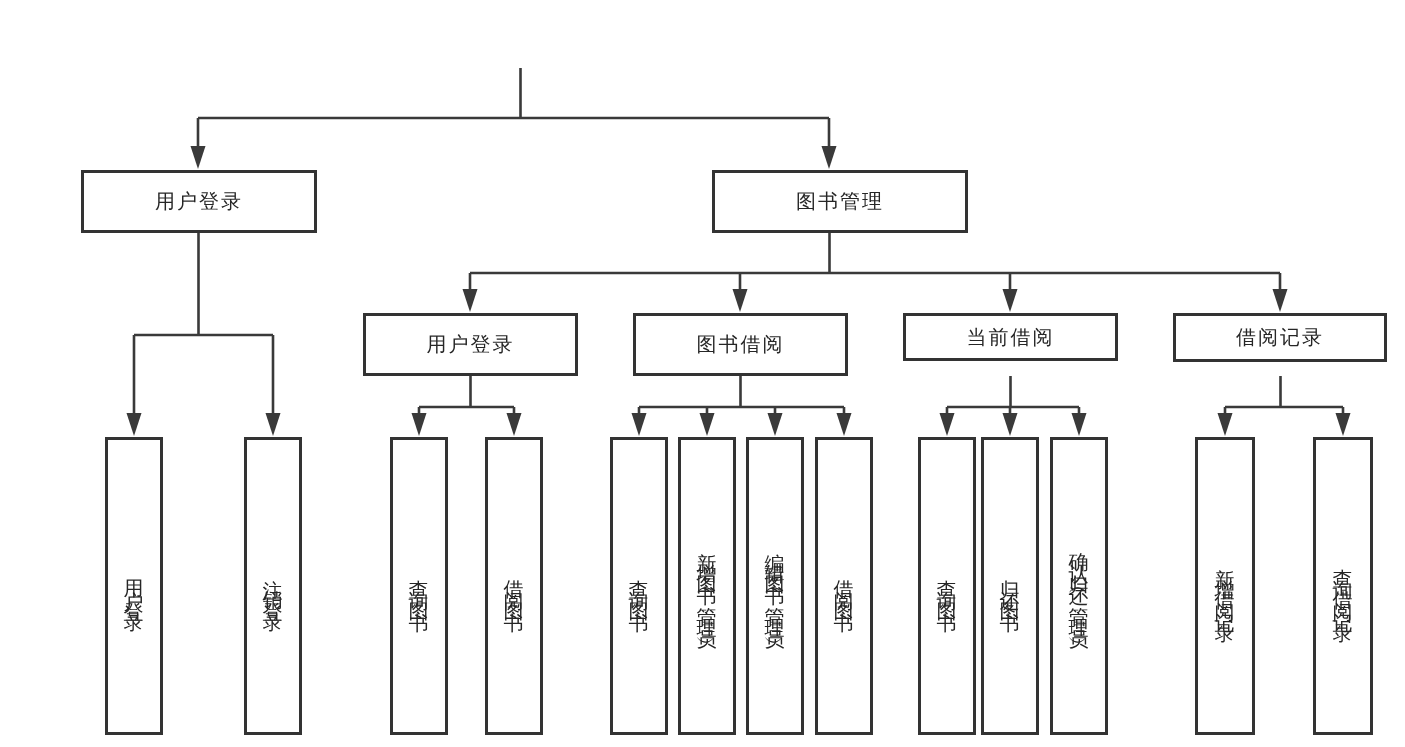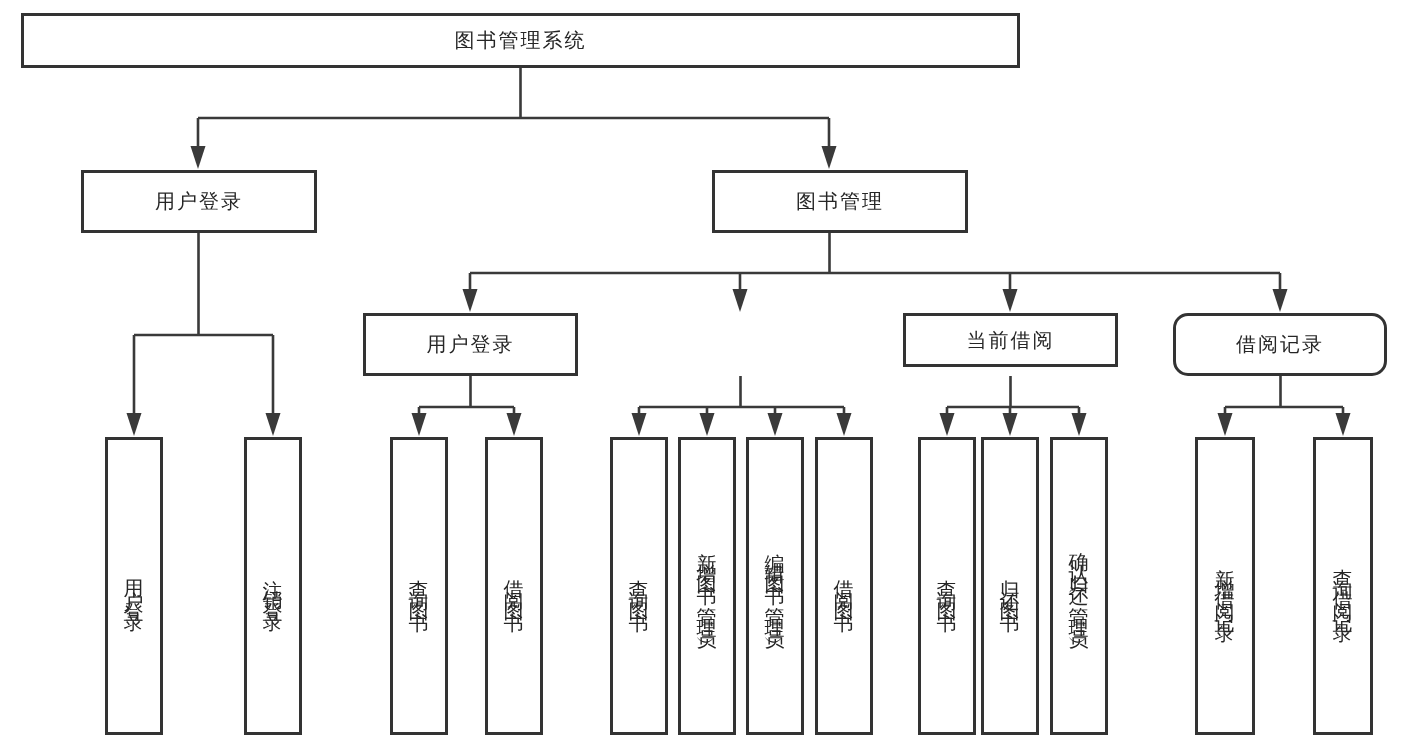--- a/index.html
+++ b/index.html
@@ -101,38 +101,38 @@
       <polygon points="767.5,413 782.5,413 775,436"></polygon>
       <polygon points="836.5,413 851.5,413 844,436"></polygon>
       <polygon points="939.5,413 954.5,413 947,436"></polygon>
       <polygon points="1002.5,413 1017.5,413 1010,436"></polygon>
       <polygon points="1071.5,413 1086.5,413 1079,436"></polygon>
       <polygon points="1217.5,413 1232.5,413 1225,436"></polygon>
       <polygon points="1335.5,413 1350.5,413 1343,436"></polygon>
     </g>
   </svg>
 
-  <div class="node" style="left:21px; top:13px; width:999px; height:55px;">
-    <span class="label">图书管理系统</span>
-  </div>
 
   <div class="node" style="left:81px; top:170px; width:236px; height:63px;">
     <span class="label">用户登录</span>
   </div>
   <div class="node" style="left:712px; top:170px; width:256px; height:63px;">
     <span class="label">图书管理</span>
   </div>
 
   <div class="node" style="left:363px; top:313px; width:215px; height:63px;">
     <span class="label">用户登录</span>
   </div>
-  <div class="node" style="left:903px; top:313px; width:215px; height:54px;">
+  <div class="node" style="left:633px; top:313px; width:215px; height:63px;">
+    <span class="label">图书借阅</span>
+  </div>
+  <div class="node" style="left:903px; top:313px; width:215px; height:48px;">
     <span class="label">当前借阅</span>
   </div>
-  <div class="node" style="left:1173px; top:313px; width:214px; height:63px;border-radius:15px;">
+  <div class="node" style="left:1173px; top:313px; width:214px; height:49px;">
     <span class="label">借阅记录</span>
   </div>
 
   <div class="node leaf" style="left:105px; top:437px; width:58px; height:298px;">
     <span class="label">用户登录</span>
   </div>
   <div class="node leaf" style="left:244px; top:437px; width:58px; height:298px;">
     <span class="label">注销登录</span>
   </div>
 

